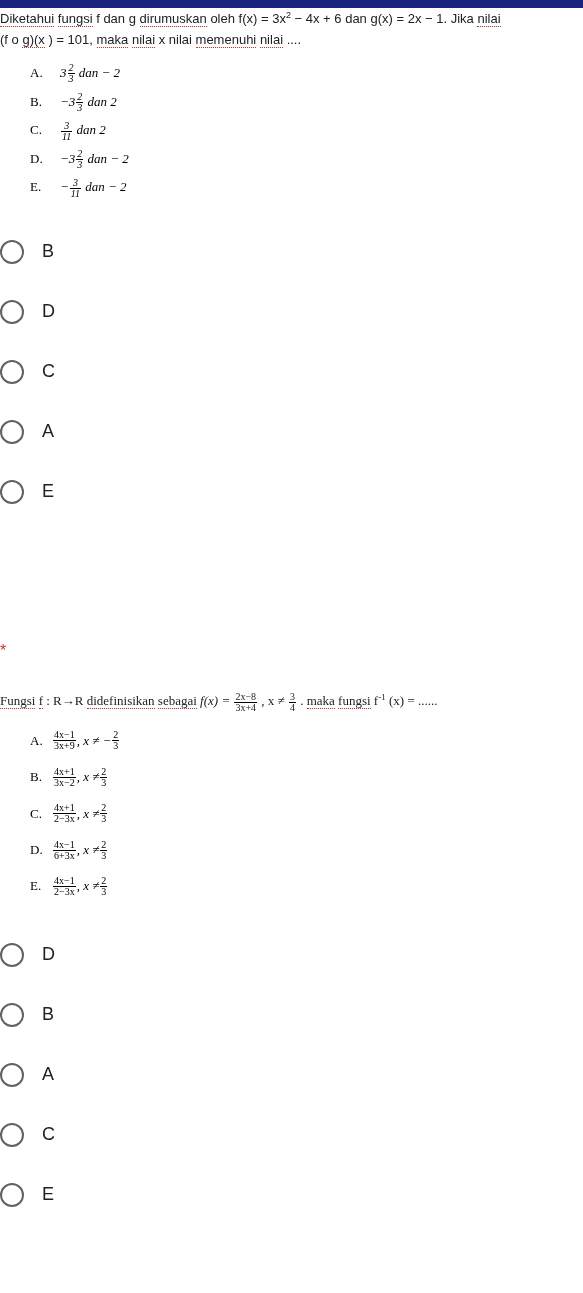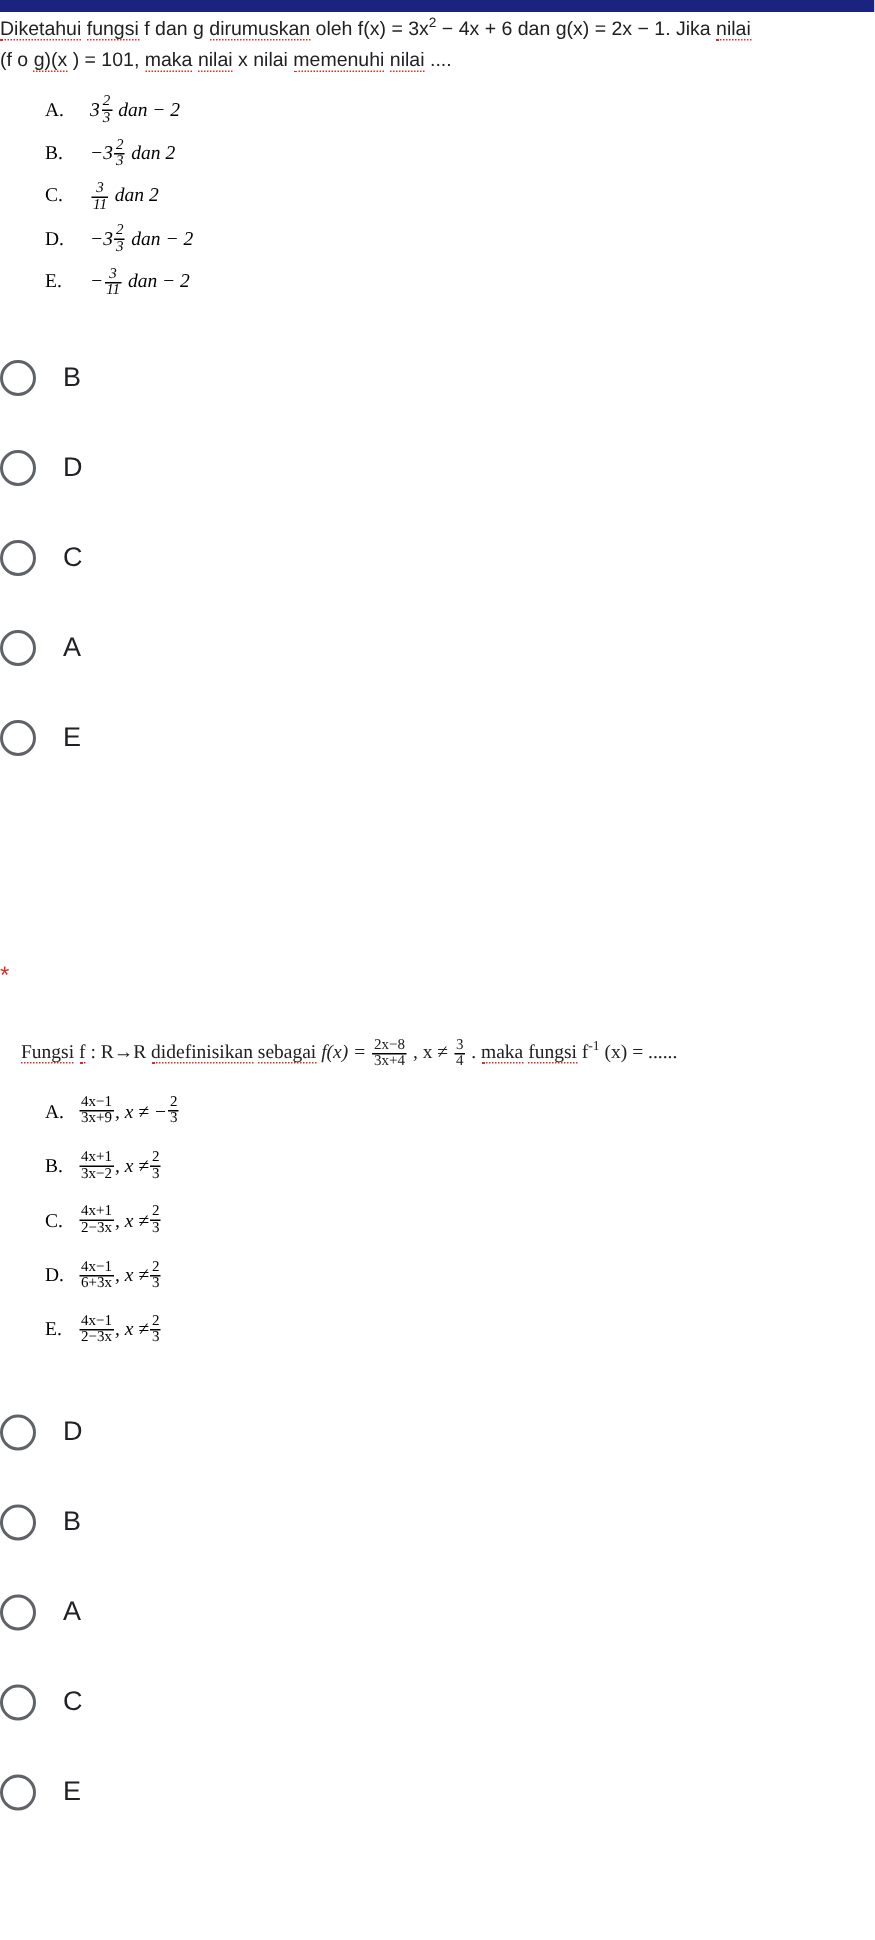--- a/index.html
+++ b/index.html
@@ -155,21 +155,21 @@
     <div class="radio-option">
       <div class="radio-circle"></div>
       <span class="radio-label">E</span>
     </div>
   </div>
 
   <div class="spacer"></div>
 
   <div class="required">*</div>
 
-  <div class="question-text" style="font-family:'Times New Roman',serif;margin-left:14px;">
+  <div class="question-text" style="font-family:'Times New Roman',serif;">
     <span class="dotted">Fungsi</span>
     <span class="dotted">f</span>
     <span>: R→R</span>
     <span class="dotted">didefinisikan</span>
     <span class="dotted">sebagai</span>
     <span style="font-style:italic"> f(x) = </span>
     <span class="frac"><span class="num">2x−8</span><span class="den">3x+4</span></span>
     <span> , x ≠ </span>
     <span class="frac"><span class="num">3</span><span class="den">4</span></span>
     <span> .</span>

